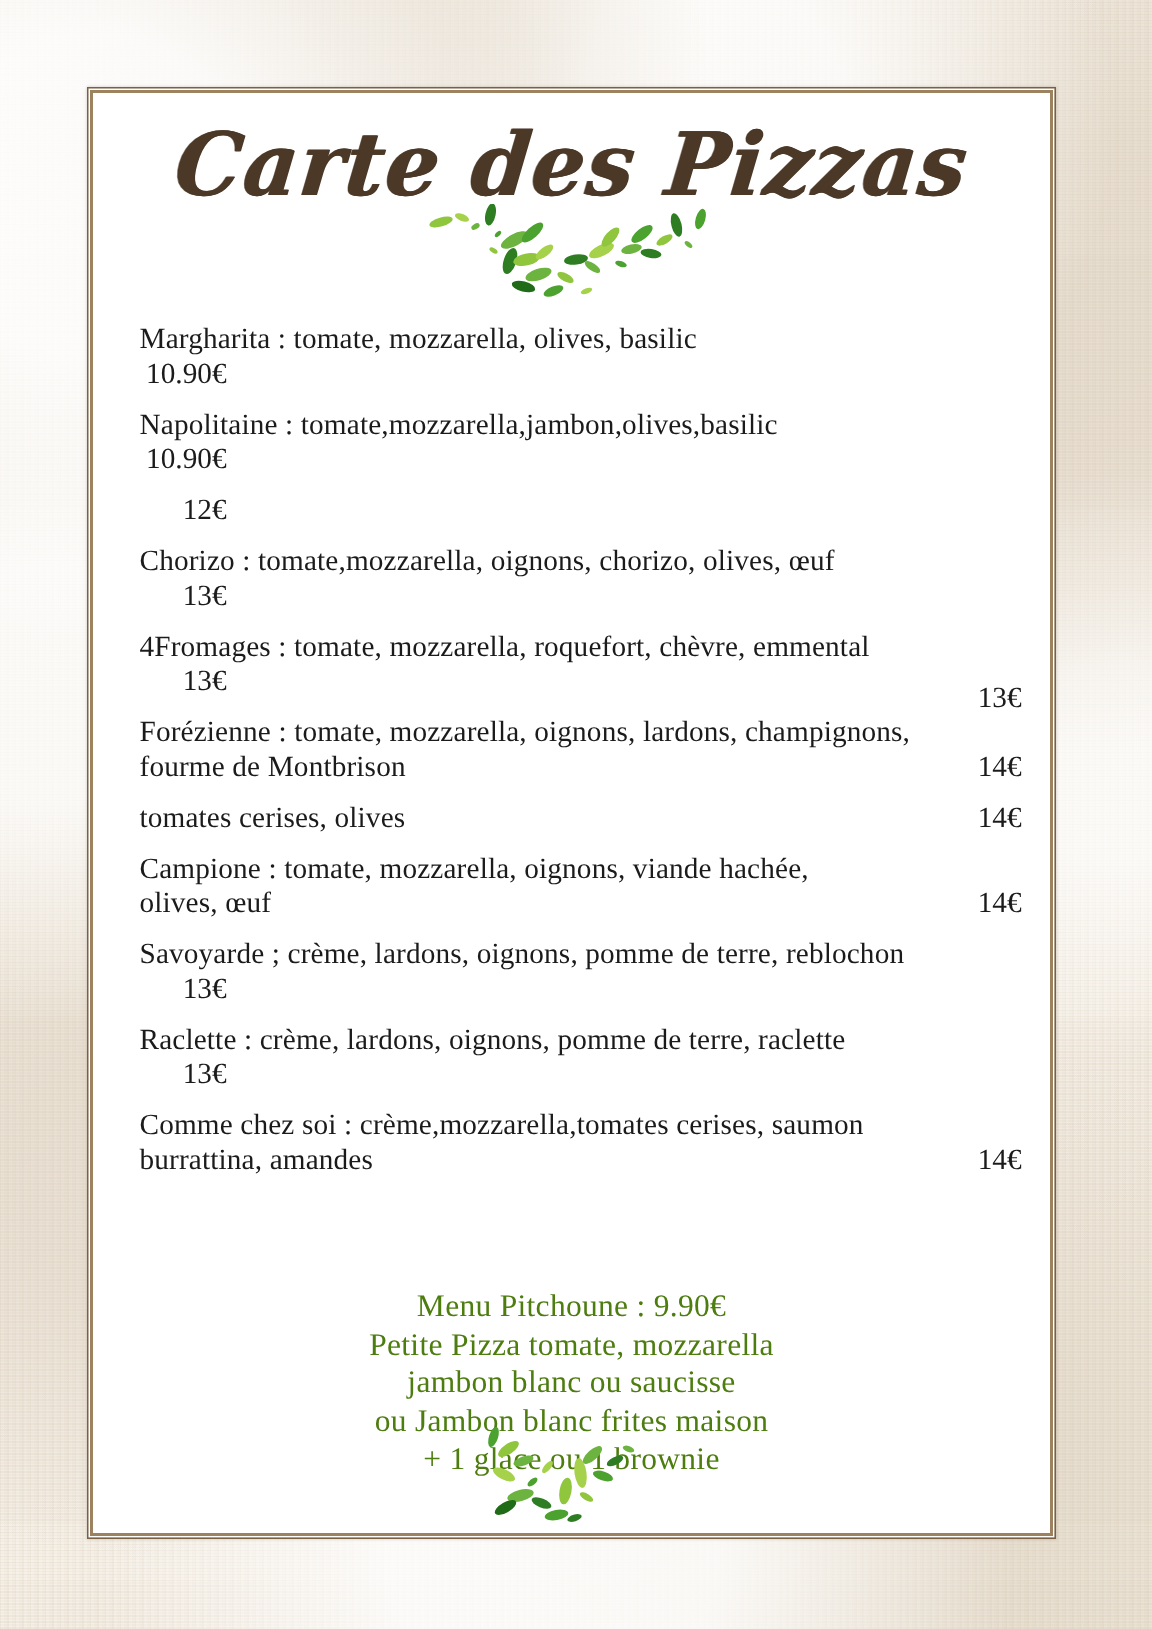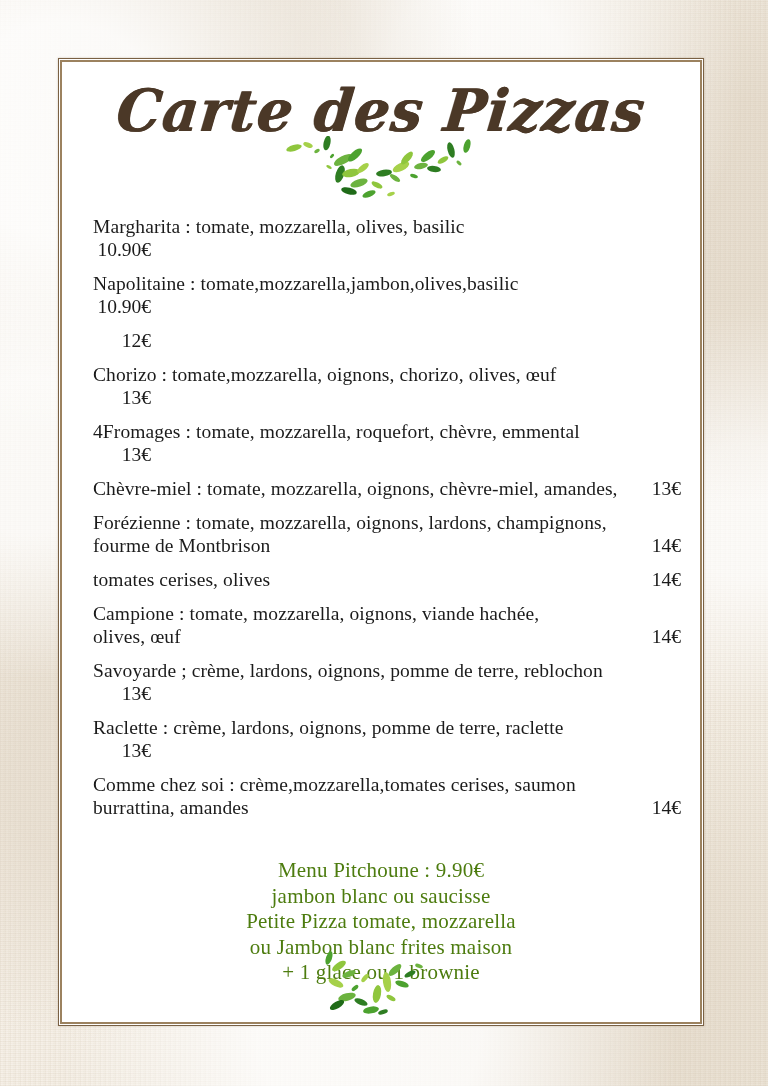--- a/index.html
+++ b/index.html
@@ -249,21 +249,20 @@
 
         <div class="menu-row">
           <div class="row-line">
             <span class="item-name">4Fromages : tomate, mozzarella, roquefort, chèvre, emmental</span>
             <span class="item-price">13€</span>
           </div>
         </div>
 
         <div class="menu-row two-line">
           <span class="item-name">
-            <span>Chèvre-miel : tomate, mozzarella, oignons, chèvre-miel, amandes,</span>
           </span>
           <span class="item-price">13€</span>
         </div>
 
         <div class="menu-row two-line">
           <span class="item-name">
             <span>Forézienne : tomate, mozzarella, oignons, lardons, champignons,</span>
             <span class="second-line">fourme de Montbrison</span>
           </span>
           <span class="item-price">14€</span>
@@ -303,22 +302,22 @@
             <span>Comme chez soi : crème,mozzarella,tomates cerises, saumon</span>
             <span class="second-line">burrattina, amandes</span>
           </span>
           <span class="item-price">14€</span>
         </div>
 
       </div>
 
       <div id="menu-formula">
         <div class="formula-line">Menu Pitchoune : 9.90€</div>
+        <div class="formula-line">Petite Pizza tomate, mozzarella</div>
         <div class="formula-line">jambon blanc ou saucisse</div>
-        <div class="formula-line">Petite Pizza tomate, mozzarella</div>
         <div class="formula-line">ou Jambon blanc frites maison</div>
         <div class="formula-line">+ 1 glace ou 1 brownie</div>
       </div>
 
       <div class="leaf-cluster" id="leaf-cluster-bottom">
         <svg viewBox="0 0 160 72" width="160" height="72" xmlns="http://www.w3.org/2000/svg">
           <g>
             <ellipse cx="26" cy="8" rx="3" ry="7" fill="#4ca22f" transform="rotate(18 26 8)"></ellipse>
             <ellipse cx="36" cy="16" rx="8" ry="3.4" fill="#8fc63d" transform="rotate(-34 36 16)"></ellipse>
             <ellipse cx="46" cy="24" rx="7" ry="3" fill="#6cb33f" transform="rotate(-20 46 24)"></ellipse>

